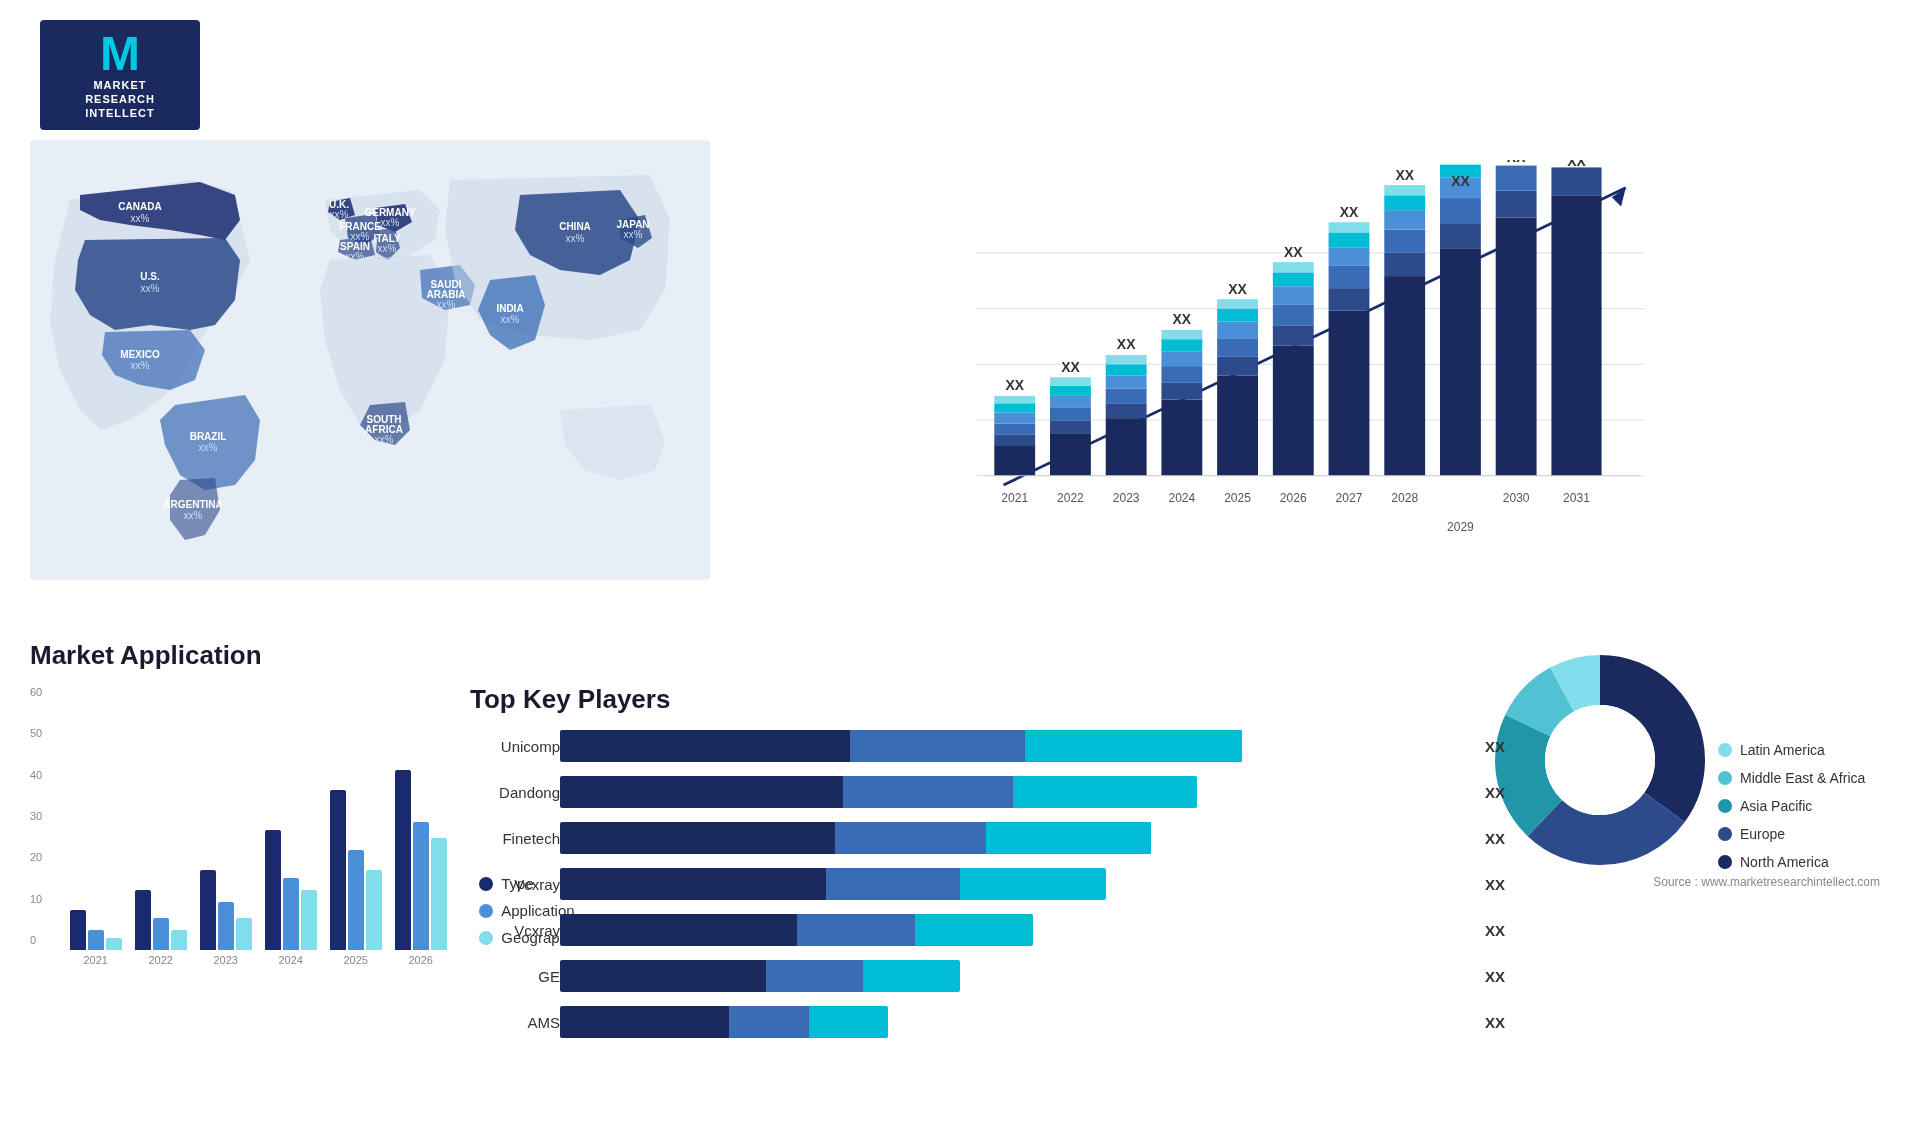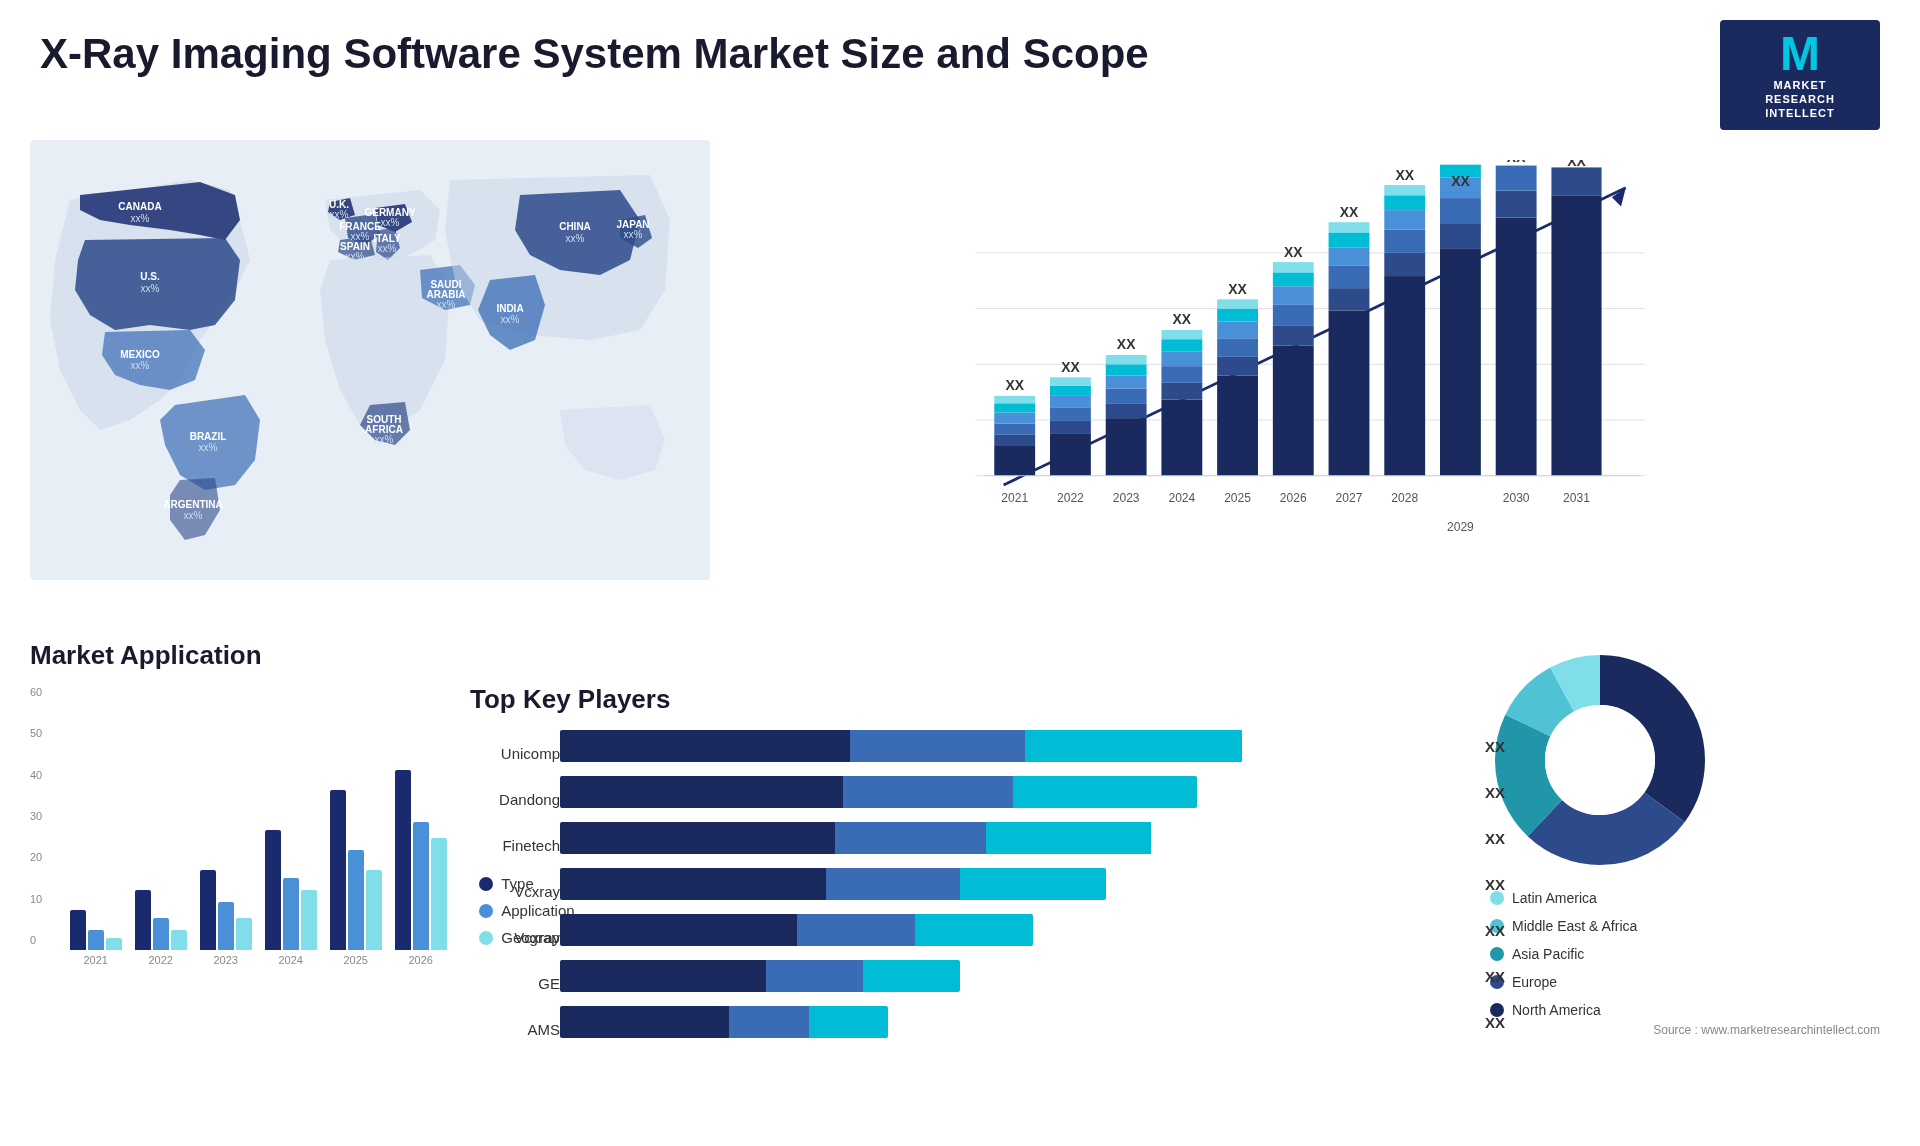--- a/index.html
+++ b/index.html
@@ -159,21 +159,21 @@
       margin-top: 44px;
     }
     .players-list {
       display: flex;
       flex-direction: column;
       gap: 14px;
       margin-top: 10px;
     }
     .player-row {
       display: flex;
-      align-items: flex-end;
+      align-items: center;
     }
     .player-name {
       width: 90px;
       font-size: 15px;
       color: #333;
       text-align: right;
       flex-shrink: 0;
     }
     .player-bar-container {
       flex: 1;
@@ -199,24 +199,23 @@
       color: #333;
     }
 
     
     .regional-container {
       width: 400px;
       flex-shrink: 0;
     }
     .donut-area {
       display: flex;
-      gap: 20px;
-      align-items: flex-start;
+      gap: 8px;
+      align-items: flex-end;
       margin-top: 10px;
-      flex-direction: column;
     }
     .donut-svg {
       width: 220px;
       height: 220px;
       flex-shrink: 0;
     }
     .regional-legend {
       display: flex;
       flex-direction: column;
       gap: 12px;
@@ -257,21 +256,20 @@
     .country-sublabel {
       font-size: 10px;
       fill: #cde;
       text-anchor: middle;
     }
   </style>
 </head>
 <body>
 
 <div class="header">
-  <h1 class="page-title">X-Ray Imaging Software System Market Size and Scope</h1>
   <div class="logo-box">
     <div class="logo-m">M</div>
     <div class="logo-text">
       <span>MARKET</span><br>
       <span>RESEARCH</span><br>
       <span>INTELLECT</span>
     </div>
   </div>
 </div>
 

